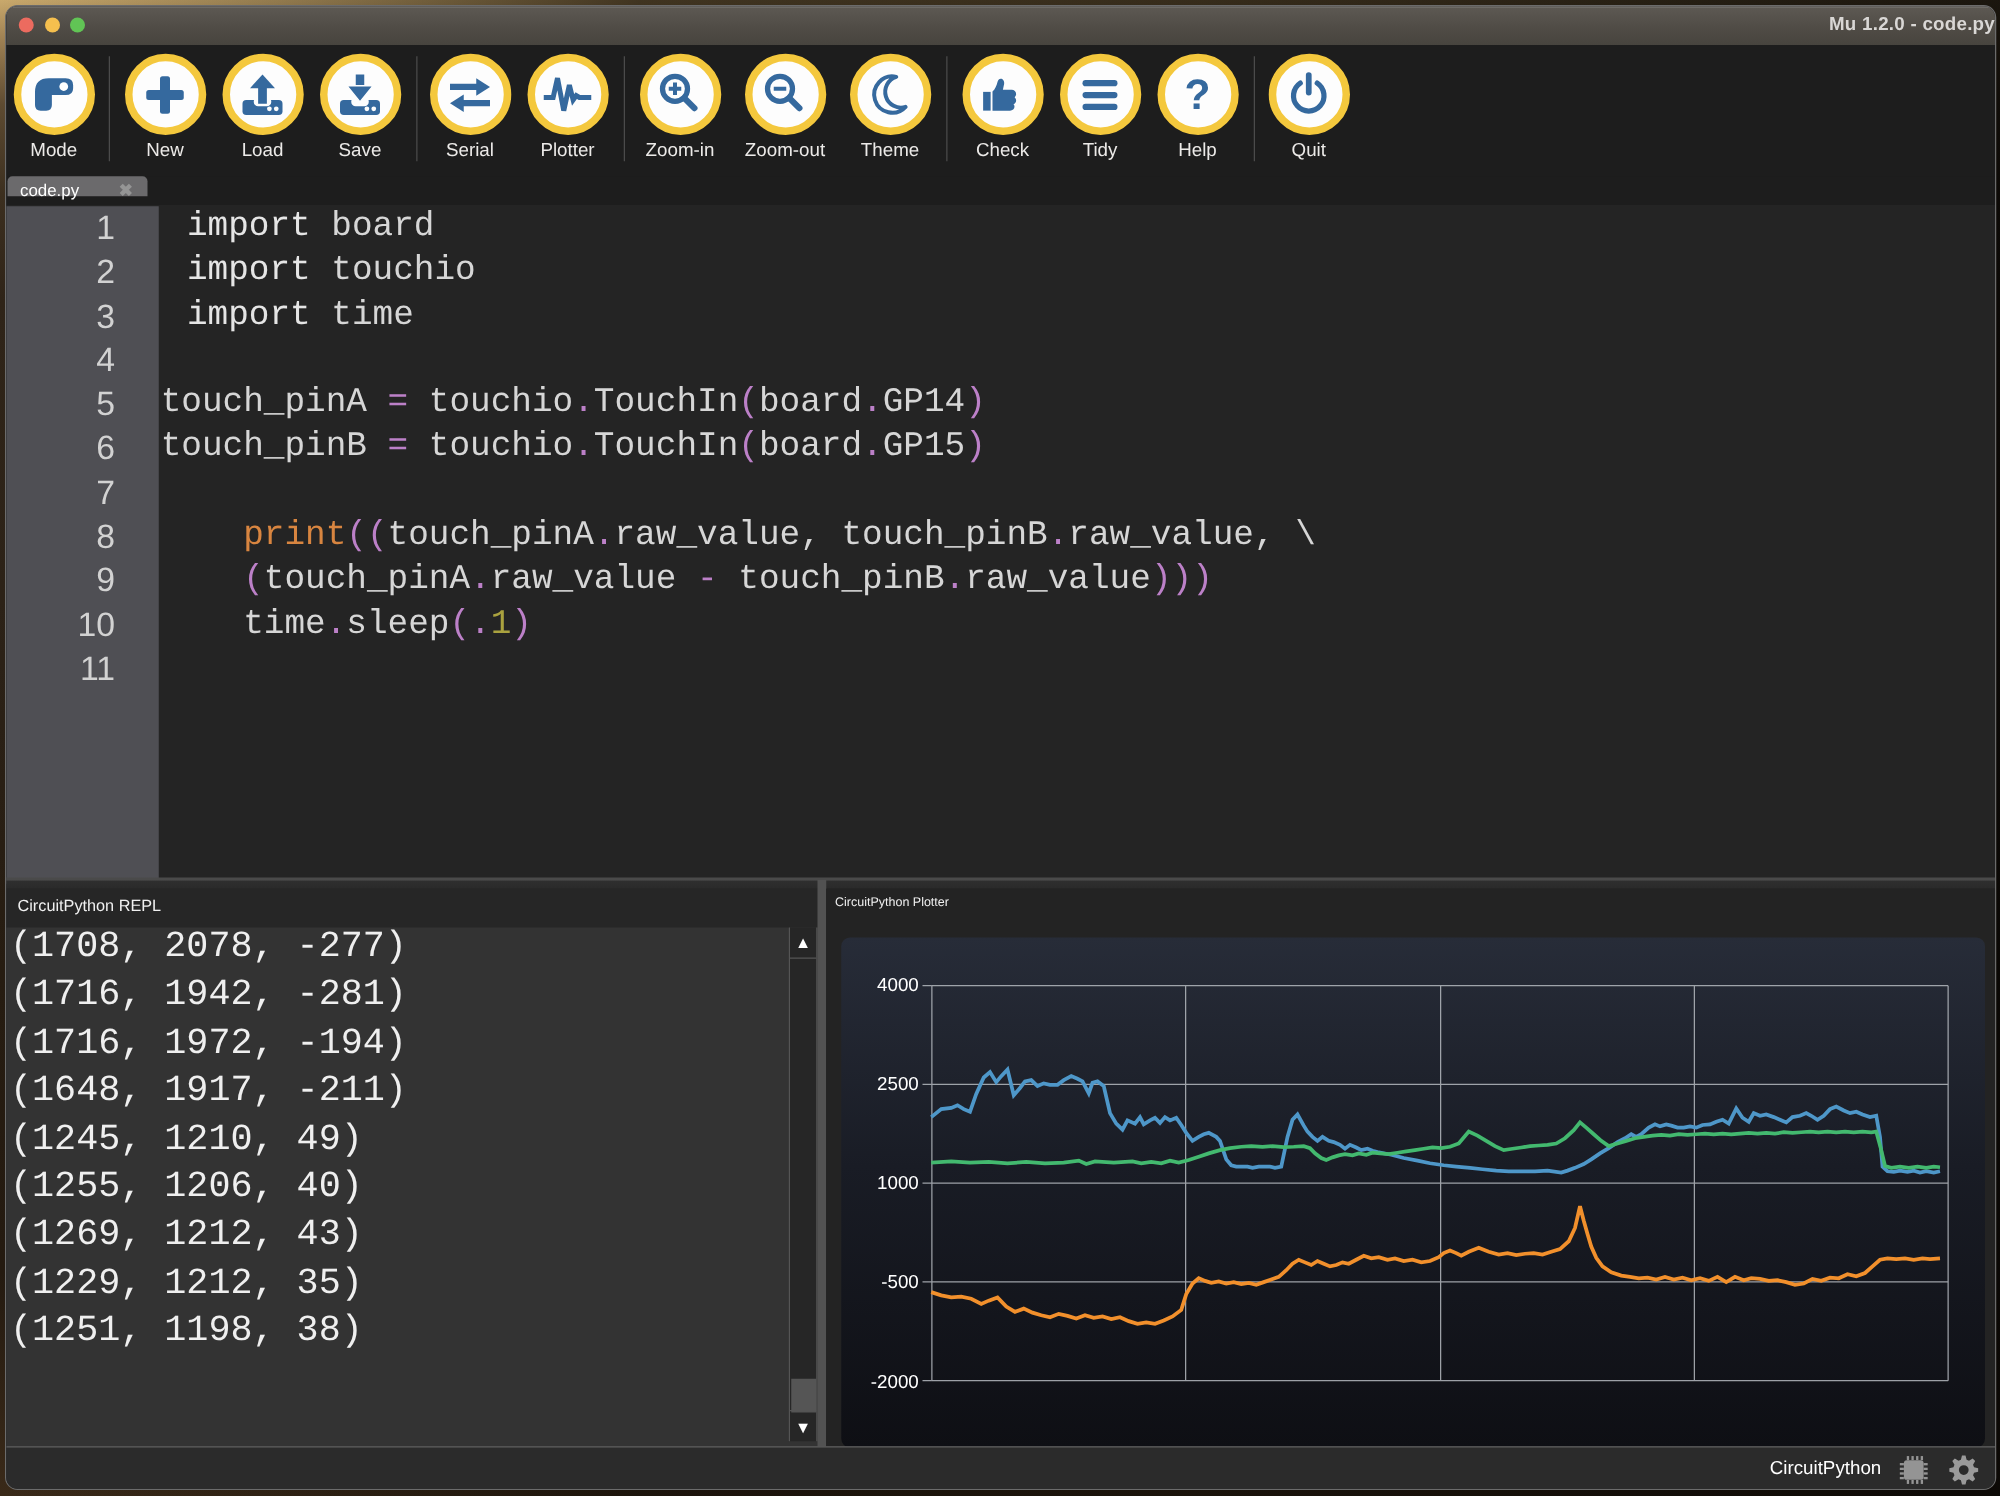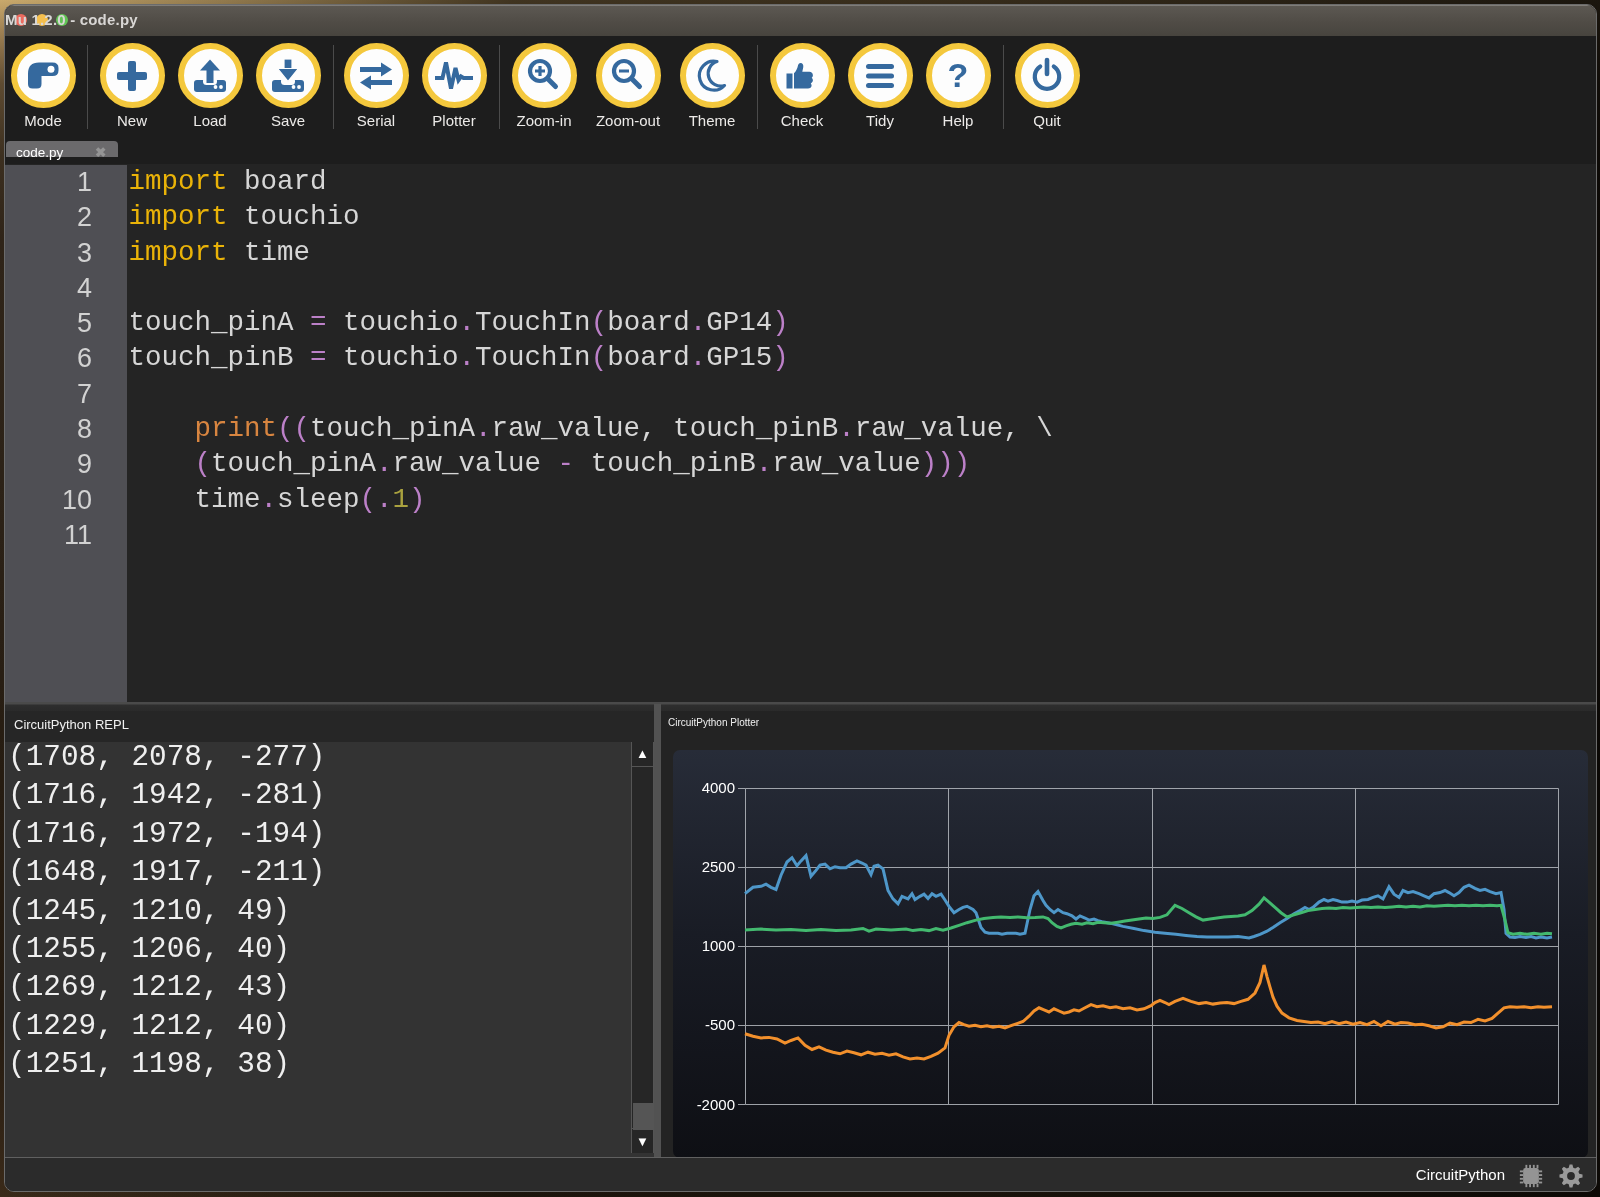--- a/index.html
+++ b/index.html
@@ -14,21 +14,21 @@
 #win {
   position:absolute; left:4px; top:4px; width:1593px; height:1188px;
   background:#1d1d1d; border:1px solid #6b6b6b; border-radius:10px; overflow:hidden;
 }
 #titlebar {
   position:absolute; left:0; top:0; width:100%; height:31px;
   background:linear-gradient(180deg,#5d5953 0%, #504c46 55%, #47443e 100%);
   box-shadow: inset 0 1px 0 rgba(255,255,255,0.22);
 }
 #title {
-  position:absolute; width:100%; text-align:left; top:5.5px;
+  position:absolute; width:100%; text-align:right; top:5.5px;
   font-size:15px; font-weight:bold; color:#d9d7d5; letter-spacing:0.2px;
 }
 .tl { position:absolute; top:9px; width:12px; height:12px; border-radius:6px; }
 #tl-r { left:10px;  background:#ec6b5f; }
 #tl-y { left:30.5px; background:#f5bf4e; }
 #tl-g { left:51px; background:#61c455; }
 #toolbar { position:absolute; left:0; top:31px; width:100%; height:105px; background:#1d1d1d; }
 .tbtn { position:absolute; top:7px; width:65px; height:65px; border-radius:50%;
   background:#fdfdfd; border:6px solid #f4c83d; }
 .tbtn svg { position:absolute; left:50%; top:50%; transform:translate(-50%,-50%); }
@@ -42,21 +42,21 @@
 #tab .tx { position:absolute; left:89px; top:3px; font-size:13.5px; color:#959595; font-weight:bold; }
 #editor { position:absolute; left:0; top:159px; width:100%; height:542px; background:#242424; }
 #gutter { position:absolute; left:0; top:0; width:122px; height:100%; background:#4f4f54;
   font-family:"Liberation Sans", sans-serif; font-size:27px; color:#d2d2d2;
   text-align:right; padding-right:35px; line-height:35.3px; margin-top:1px; }
 #code { position:absolute; left:123.5px; top:0; right:0; height:100%;
   font-family:"Liberation Mono", monospace; font-size:27.5px; color:#d6d6d6;
   line-height:35.3px; margin-top:0px; }
 #code div { height:35.3px; white-space:pre; }
 #gutter div { height:35.3px; }
-.k { color:#eab308; } .o { color:#bc80c8; } .f { color:#d88540; } .n { color:#aaa23f; }
+.k { color:#e5e5e5;margin-left:21px; } .o { color:#bc80c8; } .f { color:#d88540; } .n { color:#aaa23f; }
 #splitgap { position:absolute; left:0; top:697px; width:100%; height:9px; background:linear-gradient(180deg,#4a4a4a 0px,#4a4a4a 2px,#2e2e2e 3px,#2a2a2a 100%); }
 #repl { position:absolute; left:0; top:706px; width:655px; height:449px; background:#333333; }
 #repl-label { position:absolute; left:0; top:0; width:100%; height:31px; background:#262626; }
 #repl-label span { position:absolute; left:9px; top:6px; font-size:13px; color:#f0f0f0; }
 #repl-text { position:absolute; left:3px; top:28px; font-family:"Liberation Mono", monospace;
   font-size:29.4px; color:#efefef; line-height:38.4px; }
 #repl-text div { height:38.4px; white-space:pre; }
 #repl-sb { position:absolute; left:626px; top:31px; width:23px; height:411px; background:#262626;
   border-left:1px solid #555; border-right:1px solid #555; }
 .sb-arrow { position:absolute; left:0; width:100%; text-align:center; color:#ffffff; font-size:13px; }
@@ -232,21 +232,21 @@
         <span>CircuitPython REPL</span>
       </div>
     <div id="repl-text">
         <div>(1708, 2078, -277)</div>
         <div>(1716, 1942, -281)</div>
         <div>(1716, 1972, -194)</div>
         <div>(1648, 1917, -211)</div>
         <div>(1245, 1210, 49)</div>
         <div>(1255, 1206, 40)</div>
         <div>(1269, 1212, 43)</div>
-        <div>(1229, 1212, 40)</div>
+        <div>(1229, 1212, 35)</div>
         <div>(1251, 1198, 38)</div>
       </div>
     <div id="repl-sb">
       <div class="sb-arrow" style="top:4px">▲</div>
       <div id="sb-line-top"></div>
       <div id="sb-thumb"></div>
       <div id="sb-line-bot"></div>
       <div class="sb-arrow" style="bottom:4px">▼</div>
     </div>
   </div>

